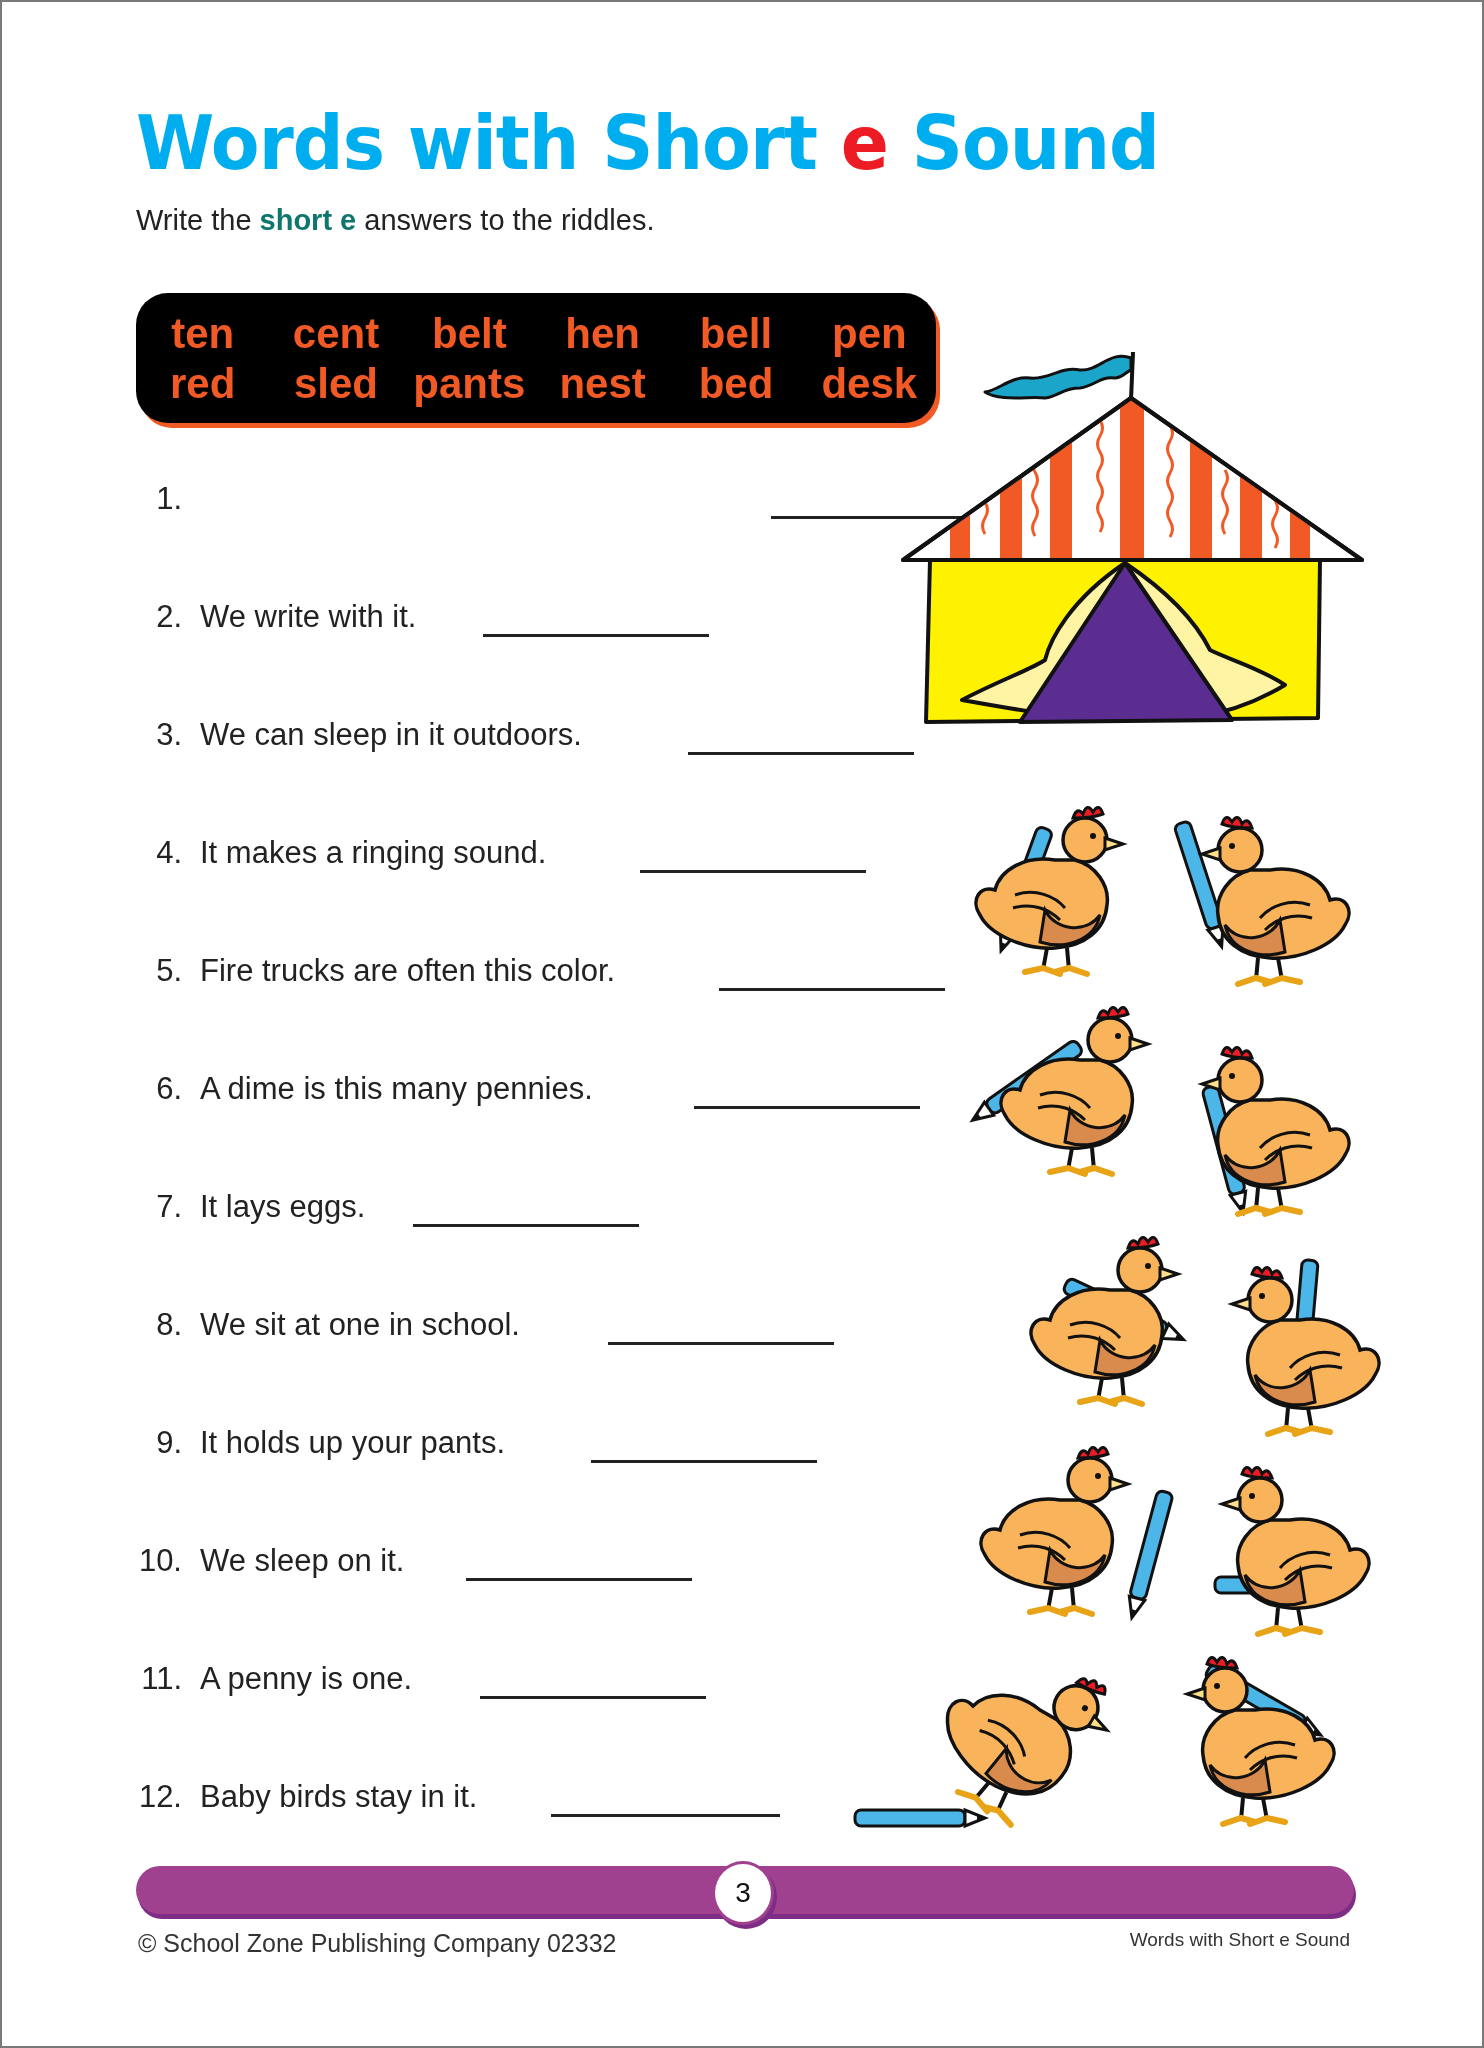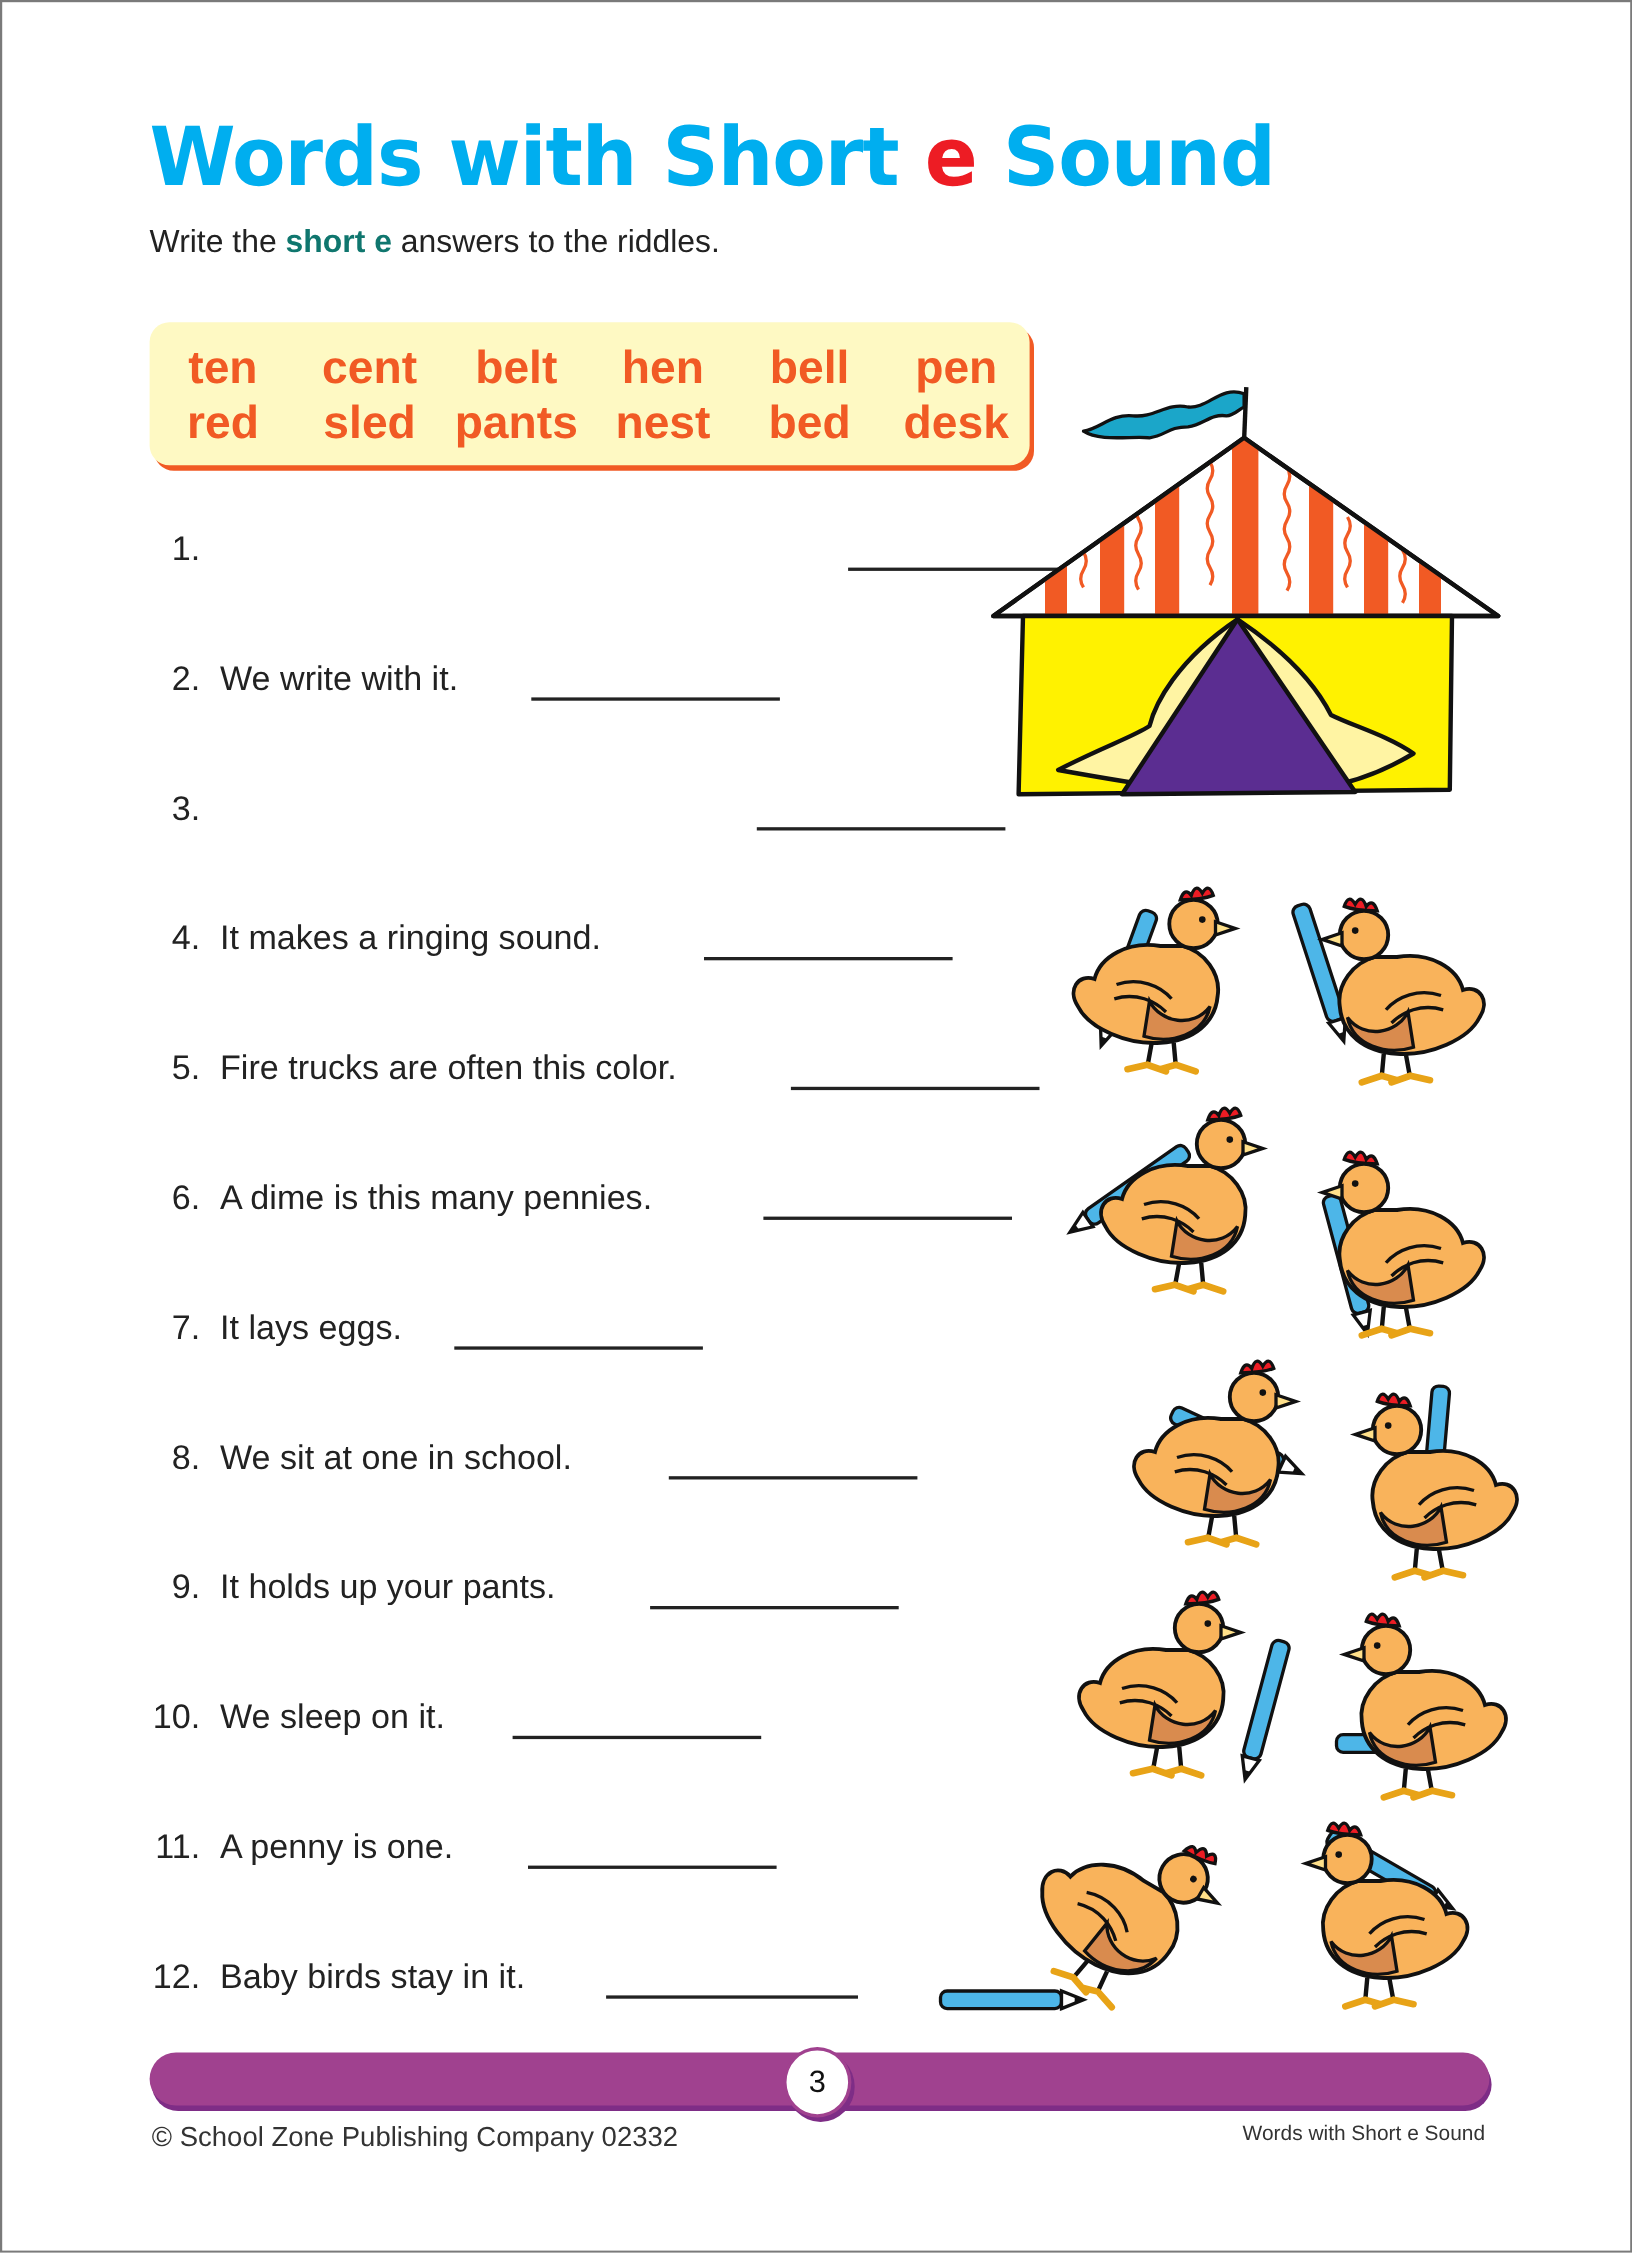--- a/index.html
+++ b/index.html
@@ -10,21 +10,21 @@
           border-right: 2px solid #7a7a7a; border-bottom: 2px solid #7a7a7a; background: #fff; }
   .title { position: absolute; left: 136px; top: 98px; margin: 0; font-size: 74px; line-height: 90px;
            font-weight: bold; color: #00AEEF; letter-spacing: -1px; white-space: nowrap;
            font-family: "DejaVu Sans", sans-serif; transform: scaleX(0.96); transform-origin: left top; }
   .title .accent { color: #ED1C24; }
   .subtitle { position: absolute; left: 136px; top: 200px; font-size: 29px; line-height: 40px; color: #222;
               white-space: nowrap; }
   .subtitle b { font-weight: bold; color: #0f766e; }
 
   .wordbox { position: absolute; left: 136px; top: 293px; width: 800px; height: 130px;
-             background: #fef9c3; border-radius: 18px;
+             background: #000000; border-radius: 32px;
              box-shadow: 4px 5px 0 #F15A24; }
   .wordgrid { position: absolute; left: 0; top: 16px; width: 100%; display: grid;
               grid-template-columns: repeat(6, 1fr); row-gap: 0; }
   .word { text-align: center; font-size: 42px; line-height: 50px; font-weight: bold; color: #F15A24; }
 
   .riddles { position: absolute; left: 0; top: 0; }
   .riddle { position: absolute; left: 0; height: 44px; display: flex; align-items: flex-end; white-space: nowrap; }
   .riddle .num { position: absolute; right: calc(100% - 182px); bottom: 4px; font-size: 31px; color: #222; text-align: right; width: 60px; }
   .riddle .text { position: absolute; left: 200px; bottom: 4px; font-size: 31px; color: #222; }
   .answer-line { position: absolute; height: 3px; background: #222; }
@@ -72,20 +72,21 @@
   <div class="answer-line" style="left:771px; top:516px; width:226px;"></div>
 
   <div class="riddle" style="top:595px; width:1000px;">
     <span class="num">2.</span>
     <span class="text">We write with it.</span>
   </div>
   <div class="answer-line" style="left:483px; top:634px; width:226px;"></div>
 
   <div class="riddle" style="top:713px; width:1000px;">
     <span class="num">3.</span>
+    <span class="text">We can sleep in it outdoors.</span>
   </div>
   <div class="answer-line" style="left:688px; top:752px; width:226px;"></div>
 
   <div class="riddle" style="top:831px; width:1000px;">
     <span class="num">4.</span>
     <span class="text">It makes a ringing sound.</span>
   </div>
   <div class="answer-line" style="left:640px; top:870px; width:226px;"></div>
 
   <div class="riddle" style="top:949px; width:1000px;">

